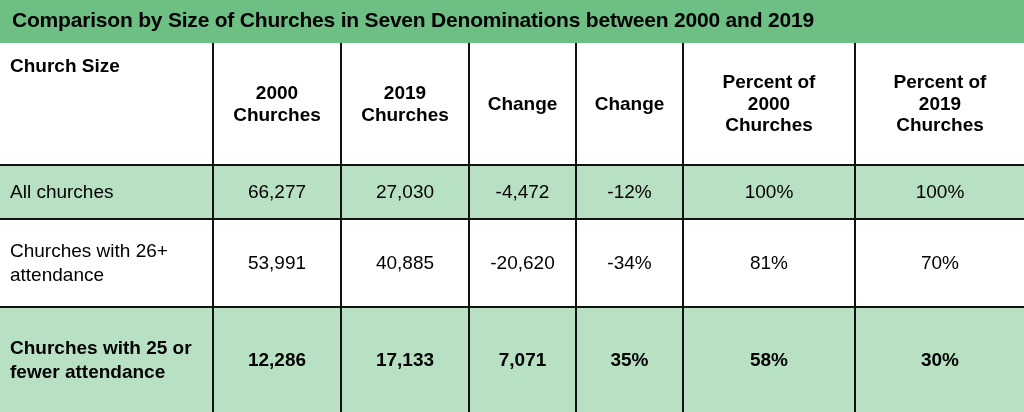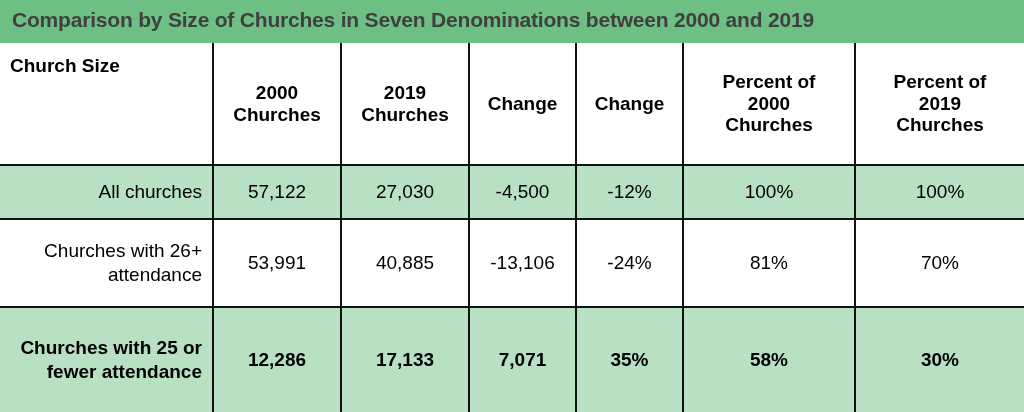--- a/index.html
+++ b/index.html
@@ -19,21 +19,21 @@
     width: 1024px;
     height: 412px;
     box-sizing: border-box;
     display: flex;
     flex-direction: column;
     background: #ffffff;
   }
 
   .title-bar {
     background: #6dbf84;
-    color: #404040;
+    color: #000000;
     font-size: 21px;
     font-weight: bold;
     letter-spacing: -0.2px;
     padding: 8px 10px 9px 12px;
     line-height: 1.1;
     box-sizing: border-box;
     height: 43px;
     white-space: nowrap;
     overflow: hidden;
   }
@@ -90,21 +90,21 @@
     border-bottom: 2px solid #111111;
   }
   tbody tr:last-child {
     border-bottom: none;
   }
   tbody td {
     vertical-align: middle;
     line-height: 1.25;
   }
   tbody td.left {
-    text-align: right;
+    text-align: left;
   }
   tbody td.ctr {
     text-align: center;
   }
 
   tr.shade td {
     background: #b8e0c2;
   }
   tr.plain td {
     background: #ffffff;
@@ -155,33 +155,33 @@
         <th class="ctr">
           <span>Percent of</span><br>
           <span>2019</span><br>
           <span>Churches</span>
         </th>
       </tr>
     </thead>
     <tbody>
       <tr class="shade r0">
         <td class="left">All churches</td>
-        <td class="ctr">57,122</td>
+        <td class="ctr">66,277</td>
         <td class="ctr">27,030</td>
-        <td class="ctr">-4,500</td>
+        <td class="ctr">-4,472</td>
         <td class="ctr">-12%</td>
         <td class="ctr">100%</td>
         <td class="ctr">100%</td>
       </tr>
       <tr class="plain r1">
         <td class="left">Churches with 26+ attendance</td>
         <td class="ctr">53,991</td>
         <td class="ctr">40,885</td>
-        <td class="ctr">-13,106</td>
-        <td class="ctr">-24%</td>
+        <td class="ctr">-20,620</td>
+        <td class="ctr">-34%</td>
         <td class="ctr">81%</td>
         <td class="ctr">70%</td>
       </tr>
       <tr class="shade bold r2">
         <td class="left">Churches with 25 or fewer attendance</td>
         <td class="ctr">12,286</td>
         <td class="ctr">17,133</td>
         <td class="ctr">7,071</td>
         <td class="ctr">35%</td>
         <td class="ctr">58%</td>

